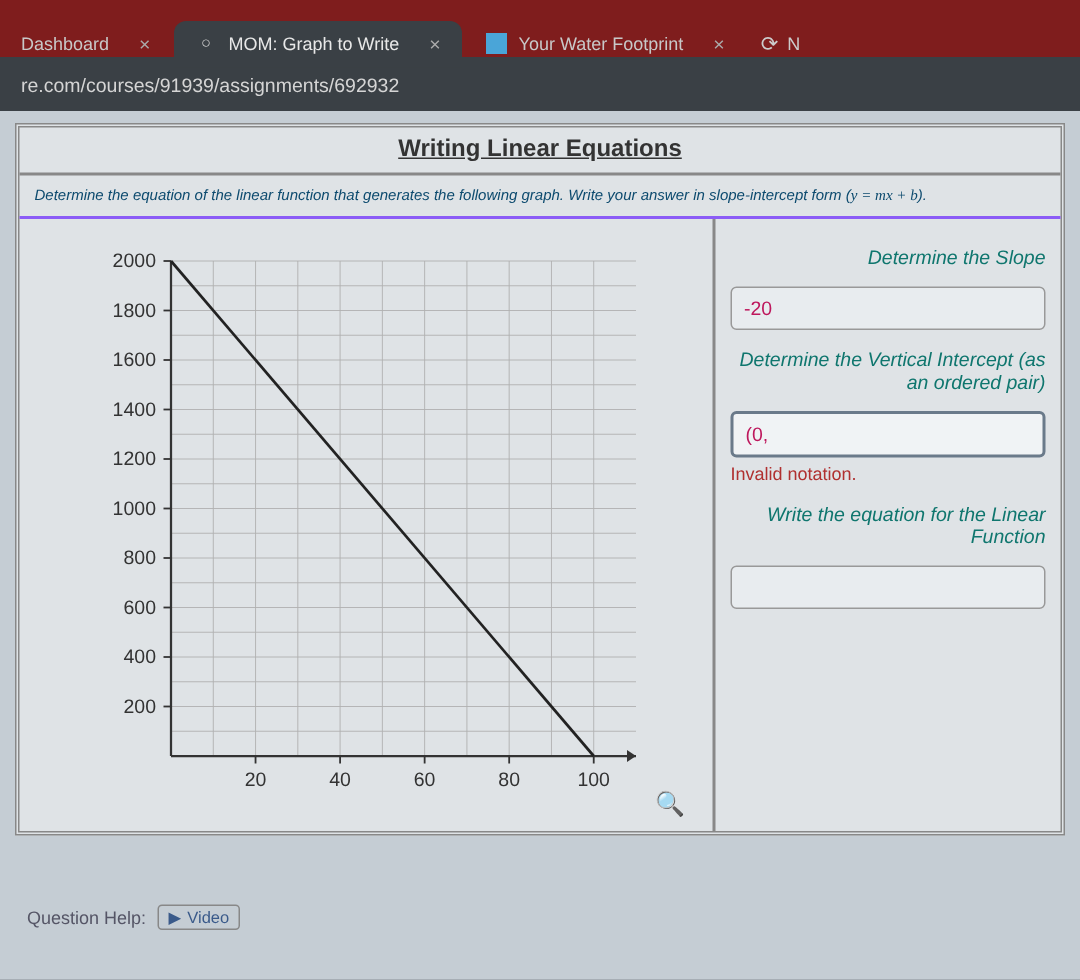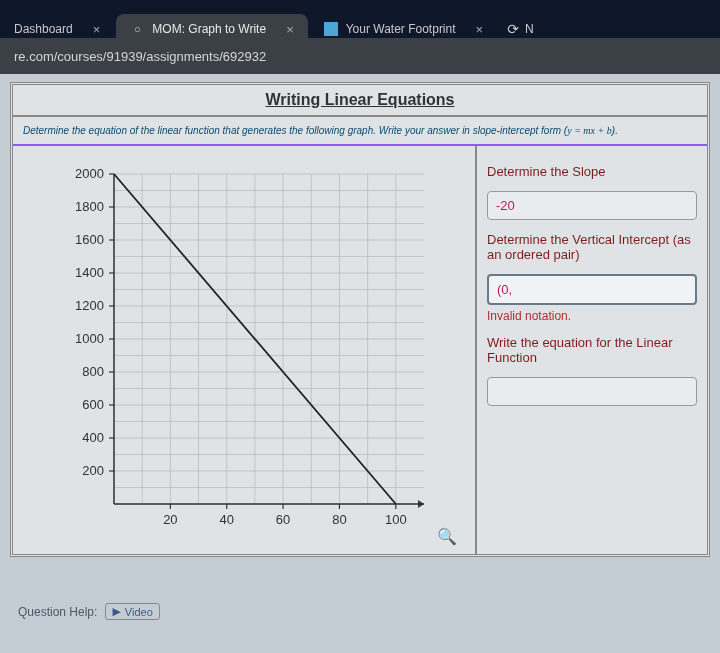--- a/index.html
+++ b/index.html
@@ -5,21 +5,21 @@
   * { box-sizing: border-box; margin: 0; padding: 0; }
   body {
     font-family: Arial, sans-serif;
     background: #5a6570;
     width: 720px;
     height: 653px;
     overflow: hidden;
   }
   .tab-bar {
     display: flex;
-    background: #0f172a;
+    background: #7f1d1d;
     height: 38px;
     align-items: center;
     padding-top: 20px;
   }
   .tab {
     display: flex;
     align-items: center;
     padding: 8px 14px;
     color: #c8c8c8;
     font-size: 12px;
@@ -100,23 +100,24 @@
   }
   .answers-cell {
     width: 230px;
     padding: 18px 10px;
     display: flex;
     flex-direction: column;
     gap: 12px;
     font-size: 13px;
   }
   .ans-label {
-    text-align: left;
-    color: #7f1d1d;
-    font-size: 13px;
+    text-align: right;
+    color: #0f766e;
+    font-size: 13px;
+    font-style: italic;
   }
   .ans-input {
     width: 100%;
     padding: 6px 8px;
     font-size: 13px;
     border: 1px solid #999;
     border-radius: 4px;
     background: #e8ecef;
     color: #be185d;
   }

